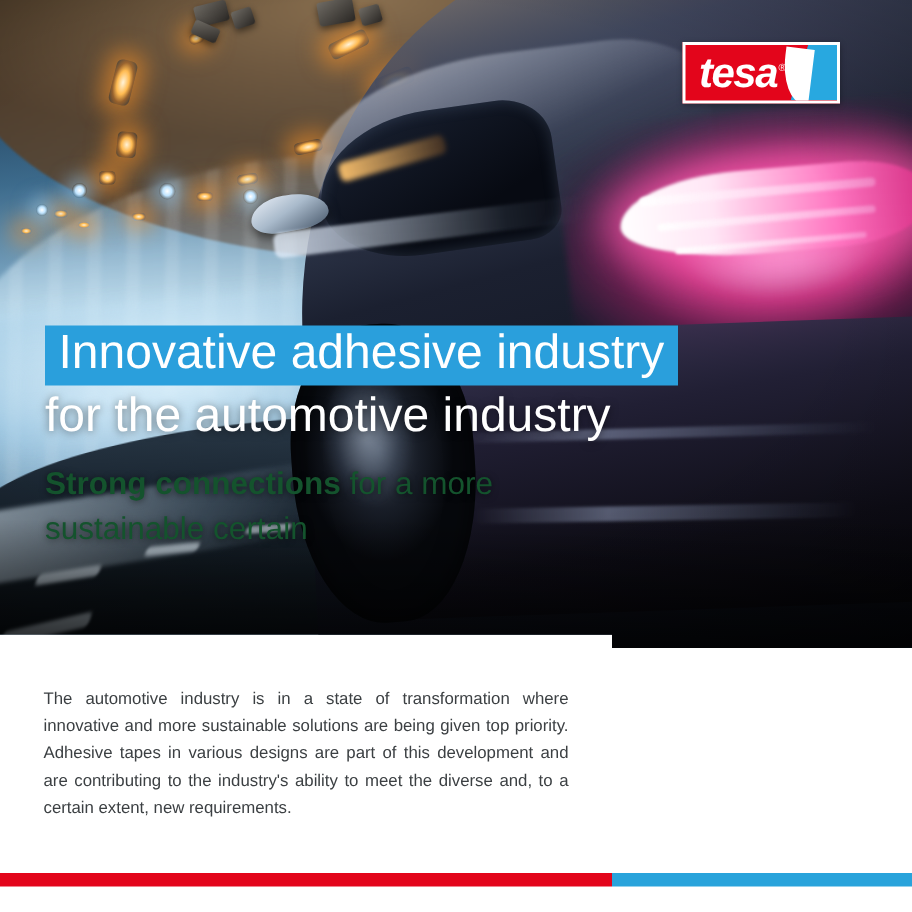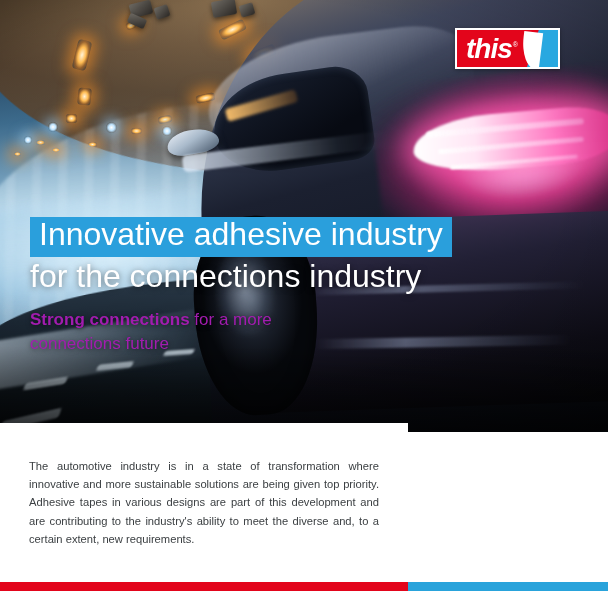--- a/index.html
+++ b/index.html
@@ -224,21 +224,21 @@
   }
   #hl2{
     position:absolute;left:30px;top:260px;
     color:#ffffff;
     font-size:32px;line-height:1.05;
     font-weight:normal;white-space:nowrap;
     text-shadow:0 1px 6px rgba(0,0,0,.5);
   }
   #sub{
     position:absolute;left:30px;top:308px;
-    color:#a21caf;font-size:17px;line-height:1.42;
+    color:#14532d;font-size:21px;line-height:1.42;
     text-shadow:0 1px 5px rgba(0,0,0,.6);
   }
   #sub .b{font-weight:bold;}
 
   
   #bodytext{
     position:absolute;left:29px;top:446px;width:350px;
     color:#3c4043;font-size:11.2px;line-height:1.62;
     text-align:justify;
   }
@@ -316,29 +316,29 @@
 
     <div class="wheel"></div>
     <div class="wheel-rim"></div>
 
     <div class="vignette"></div>
     <div class="bottom-dark"></div>
   </div>
 </div>
 
 <div id="logo">
-  <span class="word"><span>this</span><span class="reg">®</span></span>
+  <span class="word"><span>tesa</span><span class="reg">®</span></span>
   <span class="tape"></span>
   <span class="tape-curl"></span>
 </div>
 
 <div id="hl1">Innovative adhesive industry</div>
-<div id="hl2">for the connections industry</div>
+<div id="hl2">for the automotive industry</div>
 
 <div id="sub">
   <span class="b">Strong connections</span><span> for a more</span><br>
-  <span>connections future</span>
+  <span>sustainable certain</span>
 </div>
 
 <p id="bodytext">The automotive industry is in a state of transformation where innovative and more sustainable solutions are being given top priority. Adhesive tapes in various designs are part of this development and are contributing to the industry's ability to meet the diverse and, to a certain extent, new requirements.</p>
 
 <div id="bar-red"></div>
 <div id="bar-cyan"></div>
 
 </body></html>

